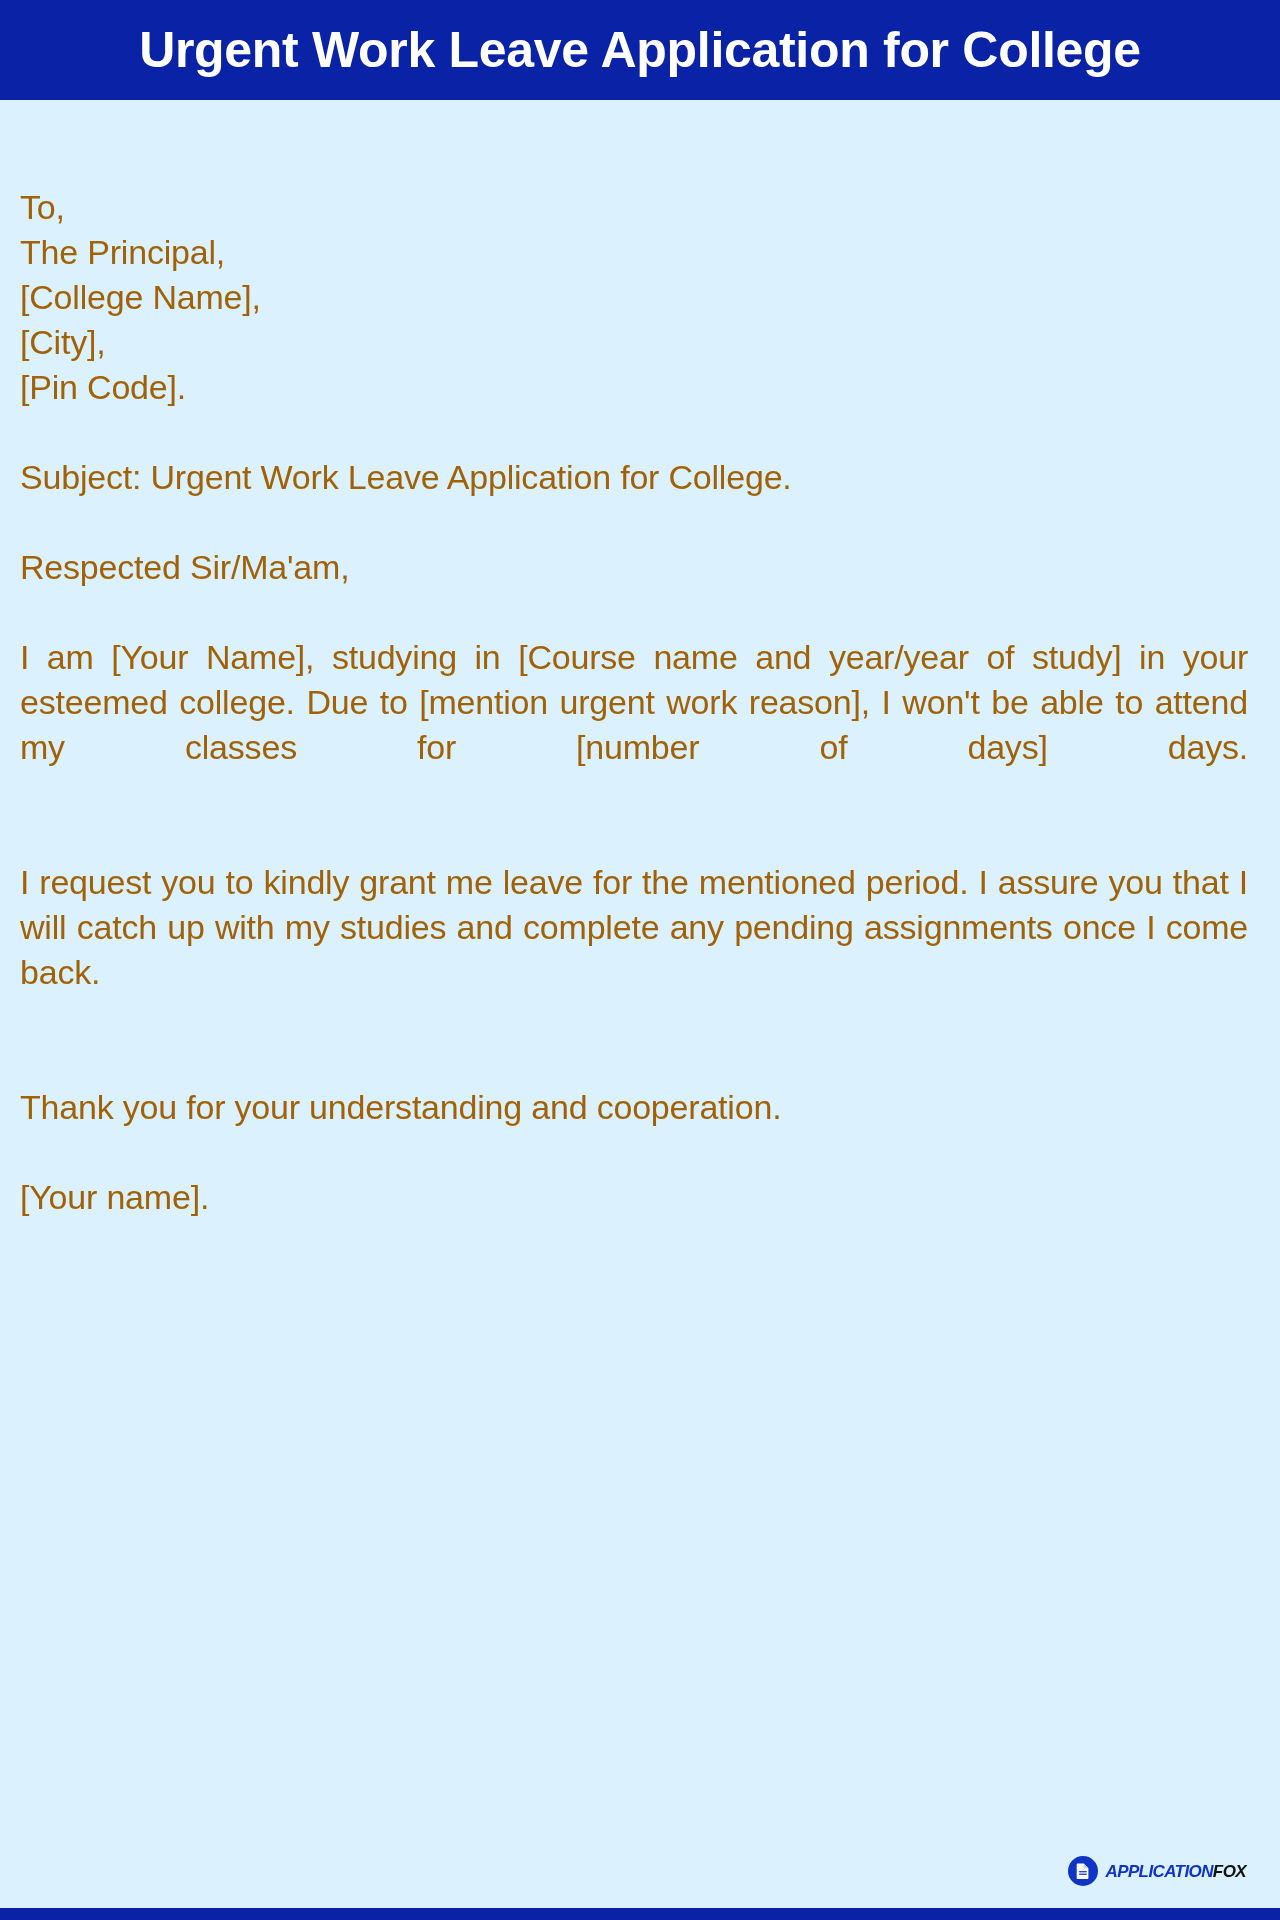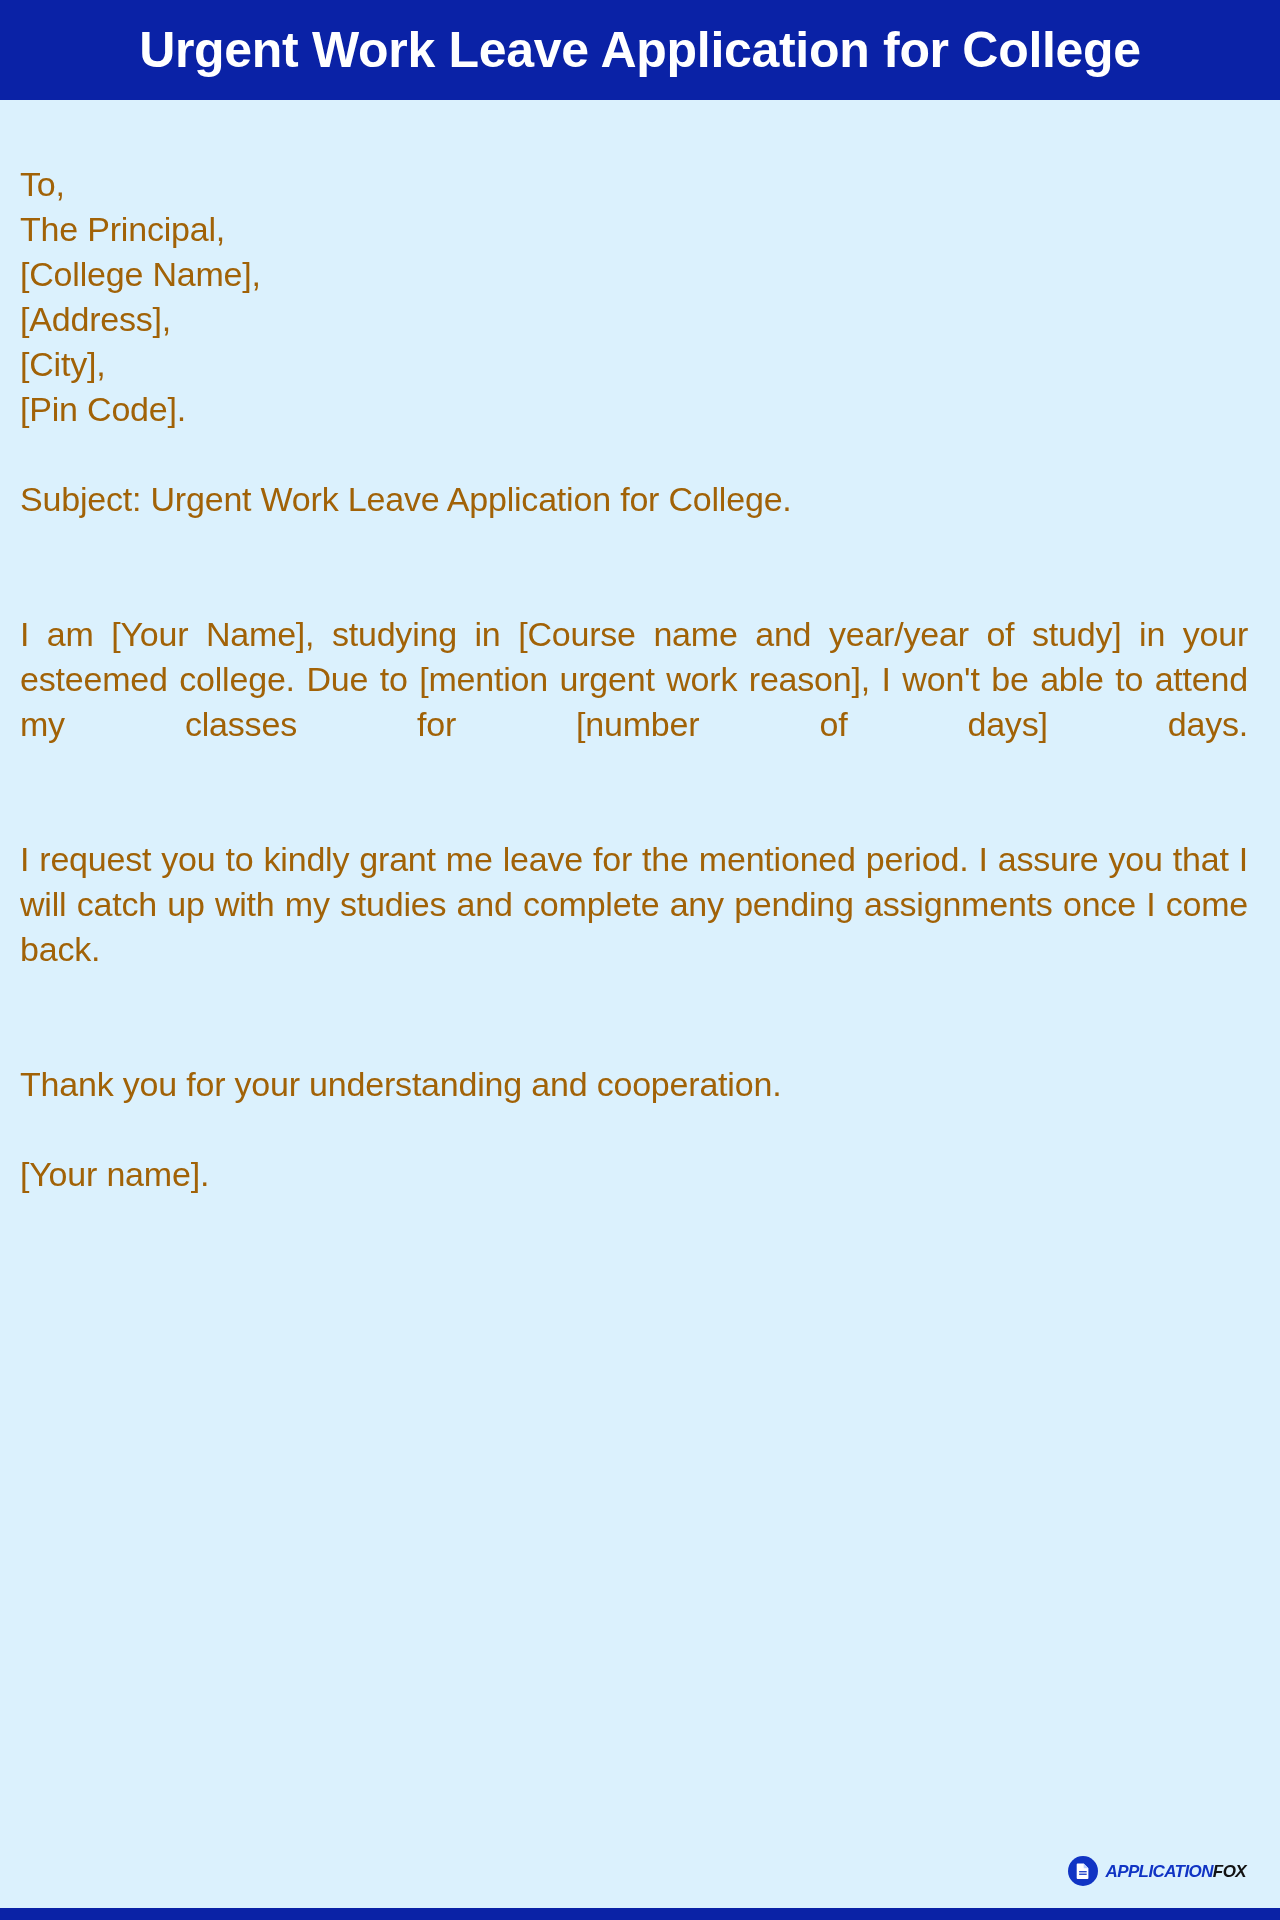--- a/index.html
+++ b/index.html
@@ -15,20 +15,21 @@
   }
 
   .page {
     position: relative;
     width: 1280px;
     height: 1920px;
     background: #dbf1fd;
     box-sizing: border-box;
     display: flex;
     flex-direction: column;
+    gap: 23px;
   }
 
   
   .header-banner {
     width: 100%;
     height: 100px;
     background: #0a22a6;
     display: flex;
     align-items: center;
     justify-content: center;
@@ -143,30 +144,30 @@
   <div class="header-banner">
     <h1 class="header-title">Urgent Work Leave Application for College</h1>
   </div>
 
   <div class="letter-body">
     <div class="letter-block">
 
       <span class="addr-line">To,</span>
       <span class="addr-line">The Principal,</span>
       <span class="addr-line">[College Name],</span>
-      <span class="addr-line">[Address],</span>
       <span class="addr-line">[City],</span>
       <span class="addr-line">[Pin Code].</span>
 
       <span class="spacer"></span>
 
       <span class="subject-line">Subject: Urgent Work Leave Application for College.</span>
 
       <span class="spacer"></span>
 
+      <span class="salutation-line">Respected Sir/Ma'am,</span>
 
       <span class="spacer"></span>
 
       <span class="para">I am [Your Name], studying in [Course name and year/year of study] in your esteemed college. Due to [mention urgent work reason], I won't be able to attend my classes for [number of days] days.</span>
 
       <span class="spacer"></span>
 
       <span class="para">I request you to kindly grant me leave for the mentioned period. I assure you that I will catch up with my studies and complete any pending assignments once I come back.</span>
 
       <span class="spacer"></span>

